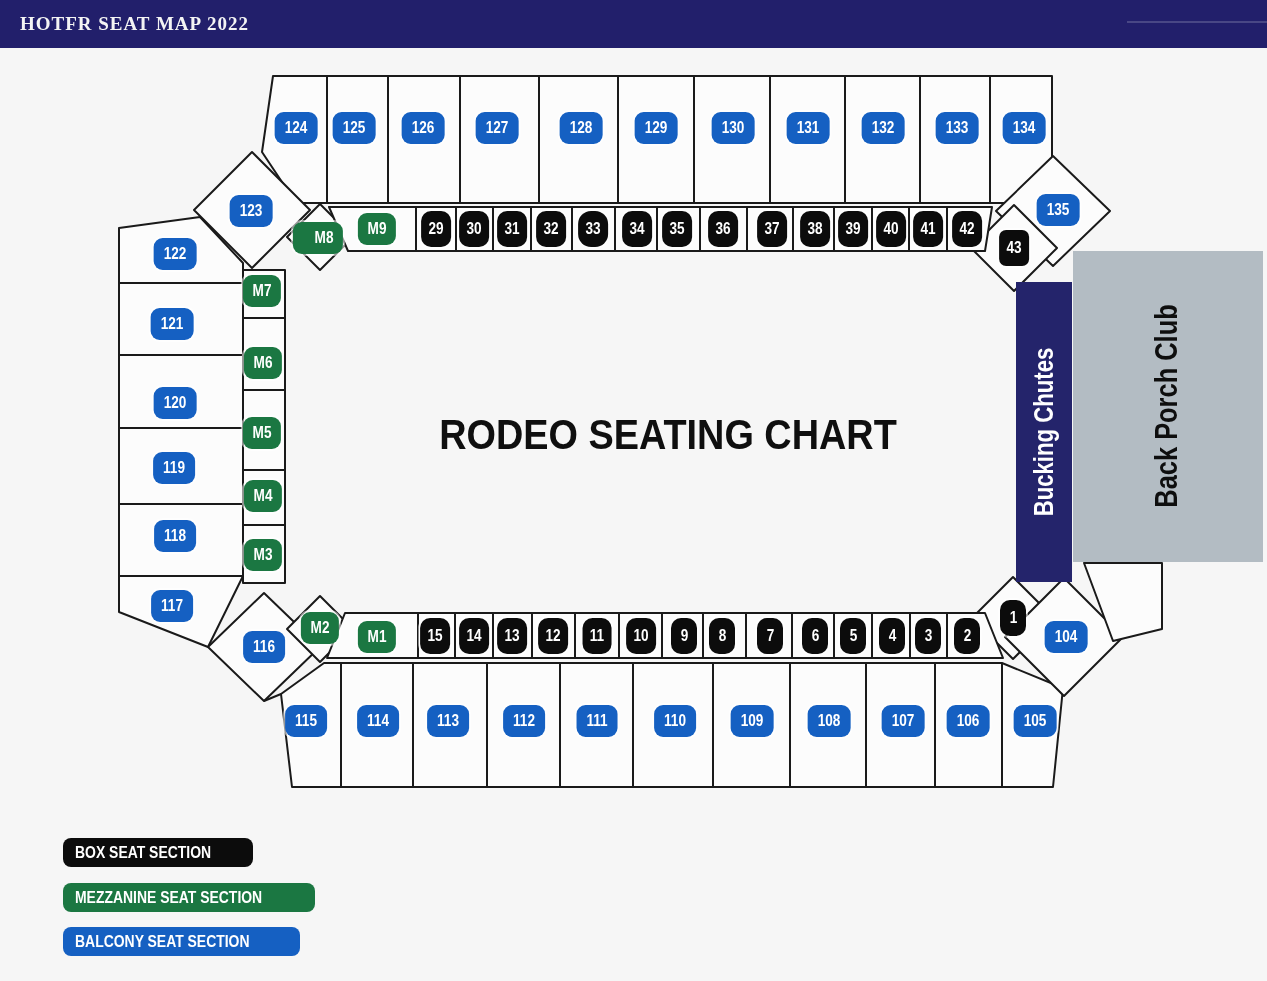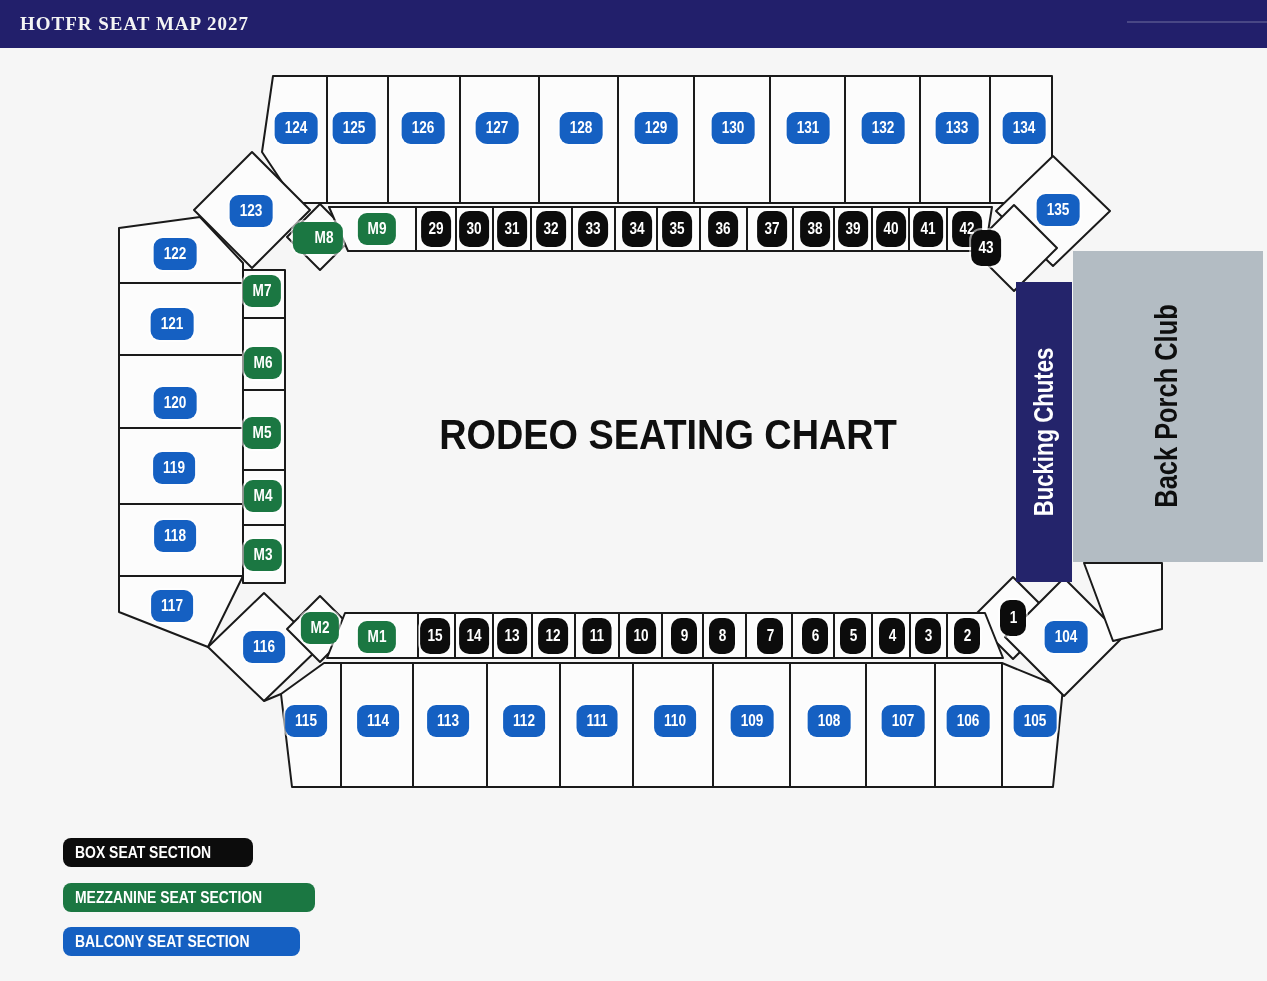--- a/index.html
+++ b/index.html
@@ -56,21 +56,21 @@
   }
   .pill .cond{display:inline-block;transform:scaleX(0.82);transform-origin:left center;}
   .pill.box{left:63px;top:838px;background:var(--box,#0c0c0c);}
   .pill.mezzanine{left:63px;top:883px;background:var(--mezzanine,#1b7742);}
   .pill.balcony{left:63px;top:927px;background:var(--balcony,#1560c2);}
 </style>
 </head>
 <body>
 
 <div class="header">
-  <div class="header-title">HOTFR SEAT MAP 2027</div>
+  <div class="header-title">HOTFR SEAT MAP 2022</div>
   <div class="header-line"></div>
 </div>
 
 <div class="map">
   <svg class="outlines" width="1267" height="981" viewBox="0 0 1267 981">
 
     <path class="seat-area" d="M273,76 L1052,76 L1052,158 L1007,203 L296,203 L262,152 Z"></path>
     <g>
       <line class="divider" x1="327" y1="76" x2="327" y2="203"></line>
       <line class="divider" x1="388" y1="76" x2="388" y2="203"></line>
@@ -172,21 +172,21 @@
     <span class="cond">Bucking Chutes</span>
   </div>
   <div class="vlabel club-label">
     <span class="cond">Back Porch Club</span>
   </div>
 
   <div id="badges-layer">
       <div class="badge balcony" style="left: 296px; top: 128px;"><span class="cond">124</span></div>
       <div class="badge balcony" style="left: 354px; top: 128px; border-radius: 9px;"><span class="cond">125</span></div>
       <div class="badge balcony" style="left: 423px; top: 128px;"><span class="cond">126</span></div>
-      <div class="badge balcony" style="left: 497px; top: 128px; border-radius: 12px;"><span class="cond">127</span></div>
+      <div class="badge balcony" style="left: 497px; top: 128px;"><span class="cond">127</span></div>
       <div class="badge balcony" style="left: 581px; top: 128px;"><span class="cond">128</span></div>
       <div class="badge balcony" style="left: 656px; top: 128px;"><span class="cond">129</span></div>
       <div class="badge balcony" style="left: 733px; top: 128px;"><span class="cond">130</span></div>
       <div class="badge balcony" style="left: 808px; top: 128px;"><span class="cond">131</span></div>
       <div class="badge balcony" style="left: 883px; top: 128px;"><span class="cond">132</span></div>
       <div class="badge balcony" style="left: 957px; top: 128px;"><span class="cond">133</span></div>
       <div class="badge balcony" style="left: 1024px; top: 128px;"><span class="cond">134</span></div>
       <div class="badge balcony" style="left: 251px; top: 211px;"><span class="cond">123</span></div>
       <div class="badge balcony" style="left: 1058px; top: 210px;"><span class="cond">135</span></div>
       <div class="badge balcony" style="left: 175px; top: 254px;"><span class="cond">122</span></div>
@@ -224,21 +224,21 @@
       <div class="badge box" style="left: 593px; top: 229px; border-radius: 13px;"><span class="cond">33</span></div>
       <div class="badge box" style="left: 637px; top: 229px;"><span class="cond">34</span></div>
       <div class="badge box" style="left: 677px; top: 229px;"><span class="cond">35</span></div>
       <div class="badge box" style="left: 723px; top: 229px;"><span class="cond">36</span></div>
       <div class="badge box" style="left: 772px; top: 229px;"><span class="cond">37</span></div>
       <div class="badge box" style="left: 815px; top: 229px;"><span class="cond">38</span></div>
       <div class="badge box" style="left: 853px; top: 229px;"><span class="cond">39</span></div>
       <div class="badge box" style="left: 891px; top: 229px;"><span class="cond">40</span></div>
       <div class="badge box" style="left: 928px; top: 229px;"><span class="cond">41</span></div>
       <div class="badge box" style="left: 967px; top: 229px;"><span class="cond">42</span></div>
-      <div class="badge box" style="left: 986px; top: 248px;"><span class="cond">43</span></div>
+      <div class="badge box" style="left: 1014px; top: 248px; border-radius: 7px;"><span class="cond">43</span></div>
       <div class="badge box" style="left: 435px; top: 636px;"><span class="cond">15</span></div>
       <div class="badge box" style="left: 474px; top: 636px;"><span class="cond">14</span></div>
       <div class="badge box" style="left: 512px; top: 636px;"><span class="cond">13</span></div>
       <div class="badge box" style="left: 553px; top: 636px;"><span class="cond">12</span></div>
       <div class="badge box" style="left: 597px; top: 636px;"><span class="cond">11</span></div>
       <div class="badge box" style="left: 641px; top: 636px;"><span class="cond">10</span></div>
       <div class="badge box" style="left: 684px; top: 636px;"><span class="cond">9</span></div>
       <div class="badge box" style="left: 722px; top: 636px;"><span class="cond">8</span></div>
       <div class="badge box" style="left: 770px; top: 636px;"><span class="cond">7</span></div>
       <div class="badge box" style="left: 815px; top: 636px;"><span class="cond">6</span></div>

